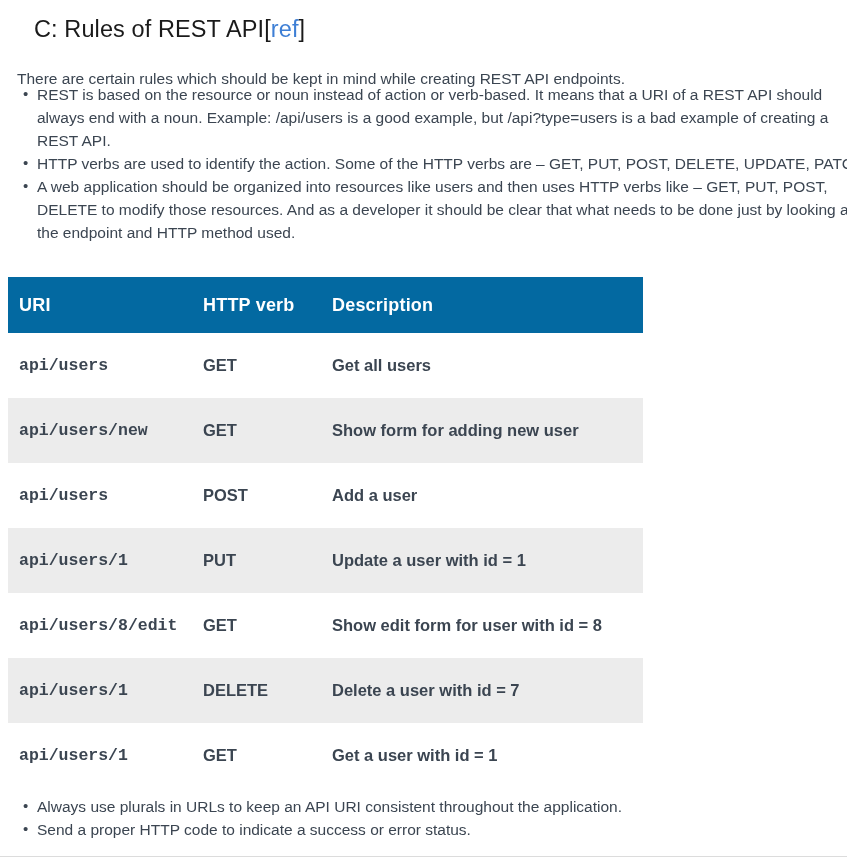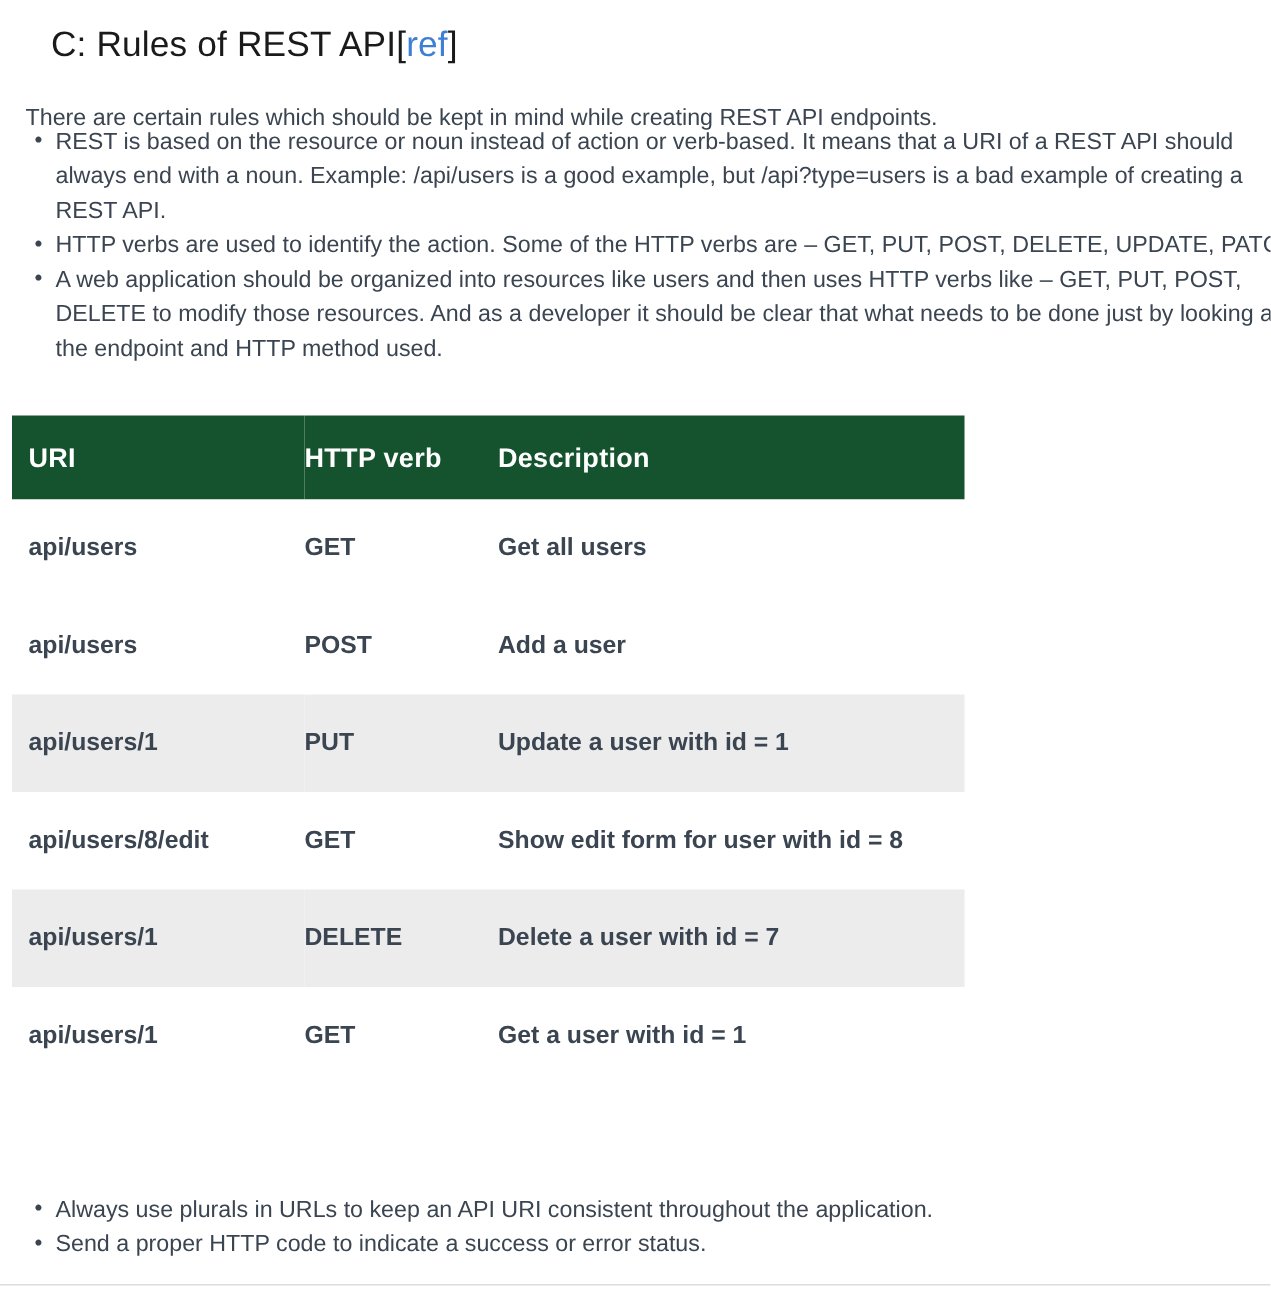--- a/index.html
+++ b/index.html
@@ -85,21 +85,21 @@
   
   .api-table {
     position: absolute;
     left: 8px;
     top: 277px;
     width: 635px;
     border-collapse: collapse;
     table-layout: fixed;
   }
   .api-table thead th {
-    background: #14532d;
+    background: #0369a1;
     color: #ffffff;
     text-align: left;
     font-size: 18px;
     font-weight: 700;
     padding: 0;
     height: 56px;
     vertical-align: middle;
     letter-spacing: 0.2px;
   }
   .api-table thead th.c1 { padding-left: 11px; width: 184px; }
@@ -109,21 +109,21 @@
   .api-table tbody td {
     font-size: 16.5px;
     font-weight: 700;
     color: #3b4551;
     height: 65px;
     padding: 0;
     vertical-align: middle;
     background: #ffffff;
   }
   .api-table tbody tr.striped td { background: #ececec; }
-  .api-table tbody td.c1 { padding-left: 11px; }
+  .api-table tbody td.c1 { padding-left: 11px; font-family: Liberation Mono, monospace; }
   .api-table tbody td.c3 { font-weight: 700; }
 
   
   .bottom-rule {
     position: absolute;
     left: 0;
     top: 856px;
     width: 847px;
     height: 1px;
     background: #dcdcdc;
@@ -149,20 +149,25 @@
       <th class="c2">HTTP verb</th>
       <th class="c3">Description</th>
     </tr>
   </thead>
   <tbody>
     <tr>
       <td class="c1">api/users</td>
       <td class="c2">GET</td>
       <td class="c3">Get all users</td>
     </tr>
+    <tr class="striped">
+      <td class="c1">api/users/new</td>
+      <td class="c2">GET</td>
+      <td class="c3">Show form for adding new user</td>
+    </tr>
     <tr>
       <td class="c1">api/users</td>
       <td class="c2">POST</td>
       <td class="c3">Add a user</td>
     </tr>
     <tr class="striped">
       <td class="c1">api/users/1</td>
       <td class="c2">PUT</td>
       <td class="c3">Update a user with id = 1</td>
     </tr>

